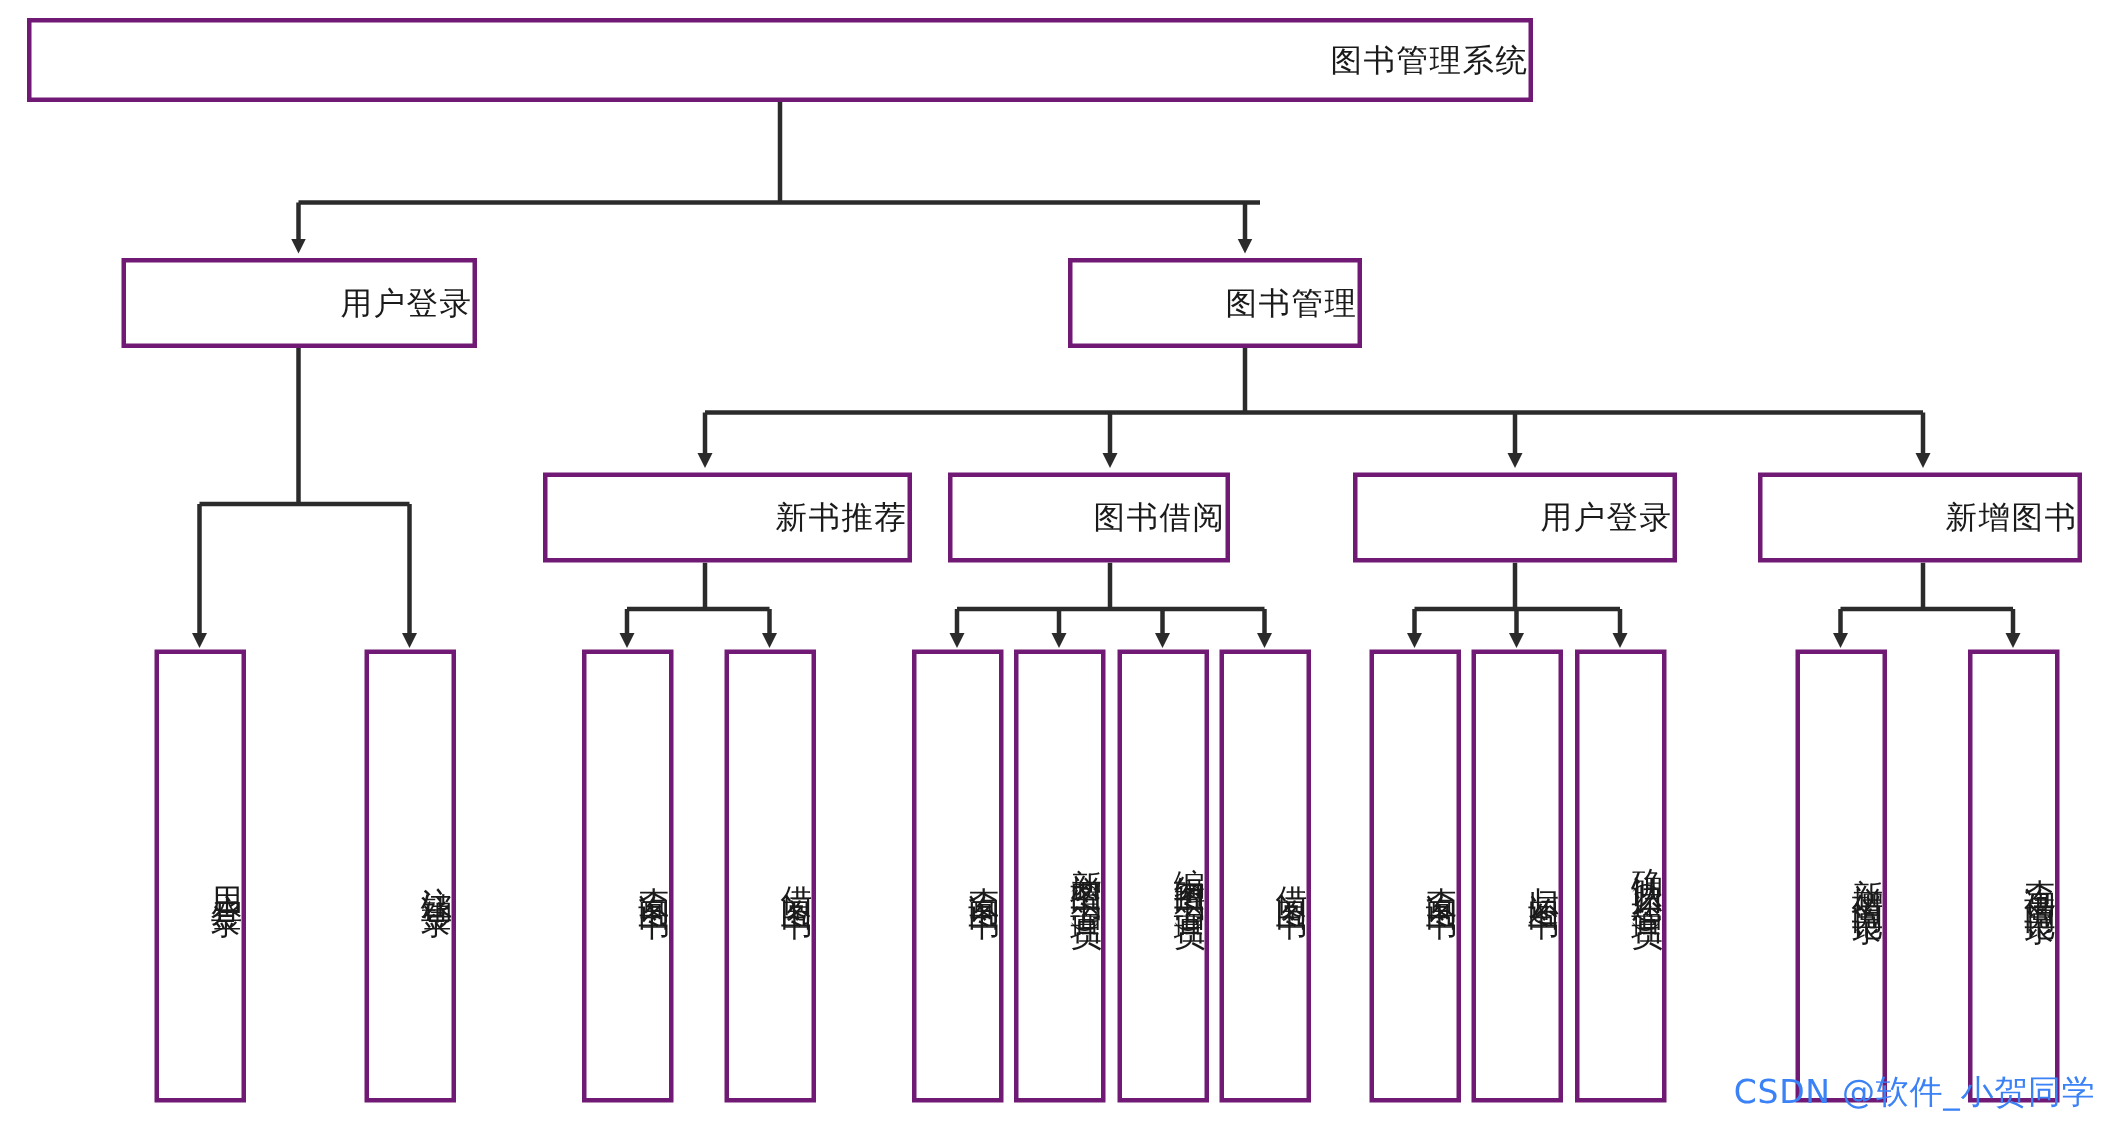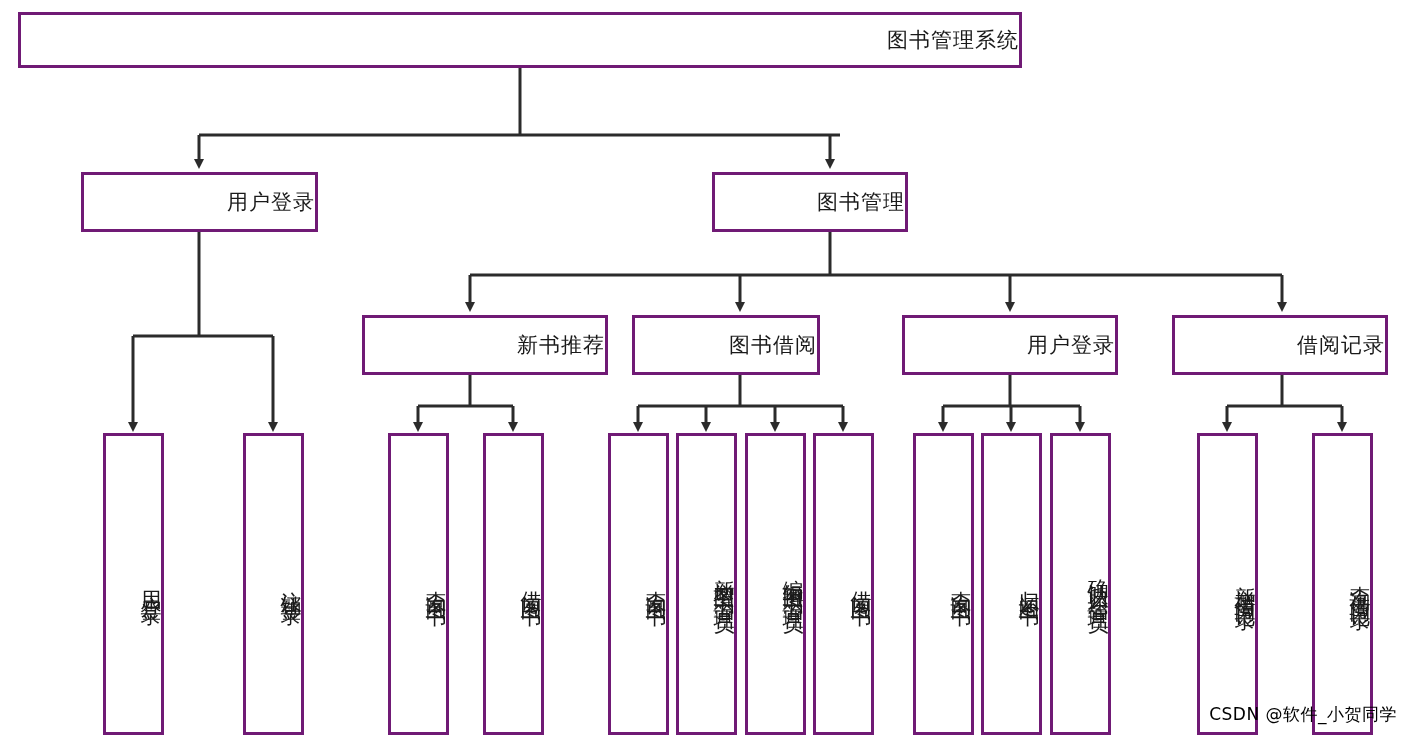--- a/index.html
+++ b/index.html
@@ -53,23 +53,23 @@
     text-orientation: upright;
     letter-spacing: 5px;
     font-size: 21px;
     line-height: 1;
     white-space: nowrap;
     max-height: 100%;
   }
   #watermark {
     position: absolute;
     right: 8px;
-    bottom: 21px;
-    font-size: 17px;
-    color: #000000;
+    bottom: 4px;
+    font-size: 22px;
+    color: #3b82f6;
     letter-spacing: 0.5px;
     white-space: nowrap;
     user-select: none;
   }
 </style>
 </head>
 <body>
 
 <div id="diagram-root">
 
@@ -137,21 +137,21 @@
   <div class="node level-2" style="left:362px; top:315px; width:246px; height:60px;">
     <span class="node-label">新书推荐</span>
   </div>
   <div class="node level-2" style="left:632px; top:315px; width:188px; height:60px;">
     <span class="node-label">图书借阅</span>
   </div>
   <div class="node level-2" style="left:902px; top:315px; width:216px; height:60px;">
     <span class="node-label">用户登录</span>
   </div>
   <div class="node level-2" style="left:1172px; top:315px; width:216px; height:60px;">
-    <span class="node-label">借阅记录</span>
+    <span class="node-label">新增图书</span>
   </div>
 
   <div class="node leaf" style="left:103px; top:433px; width:61px; height:302px;">
     <span class="node-label">用户登录</span>
   </div>
   <div class="node leaf" style="left:243px; top:433px; width:61px; height:302px;">
     <span class="node-label">注销登录</span>
   </div>
 
   <div class="node leaf" style="left:388px; top:433px; width:61px; height:302px;">

